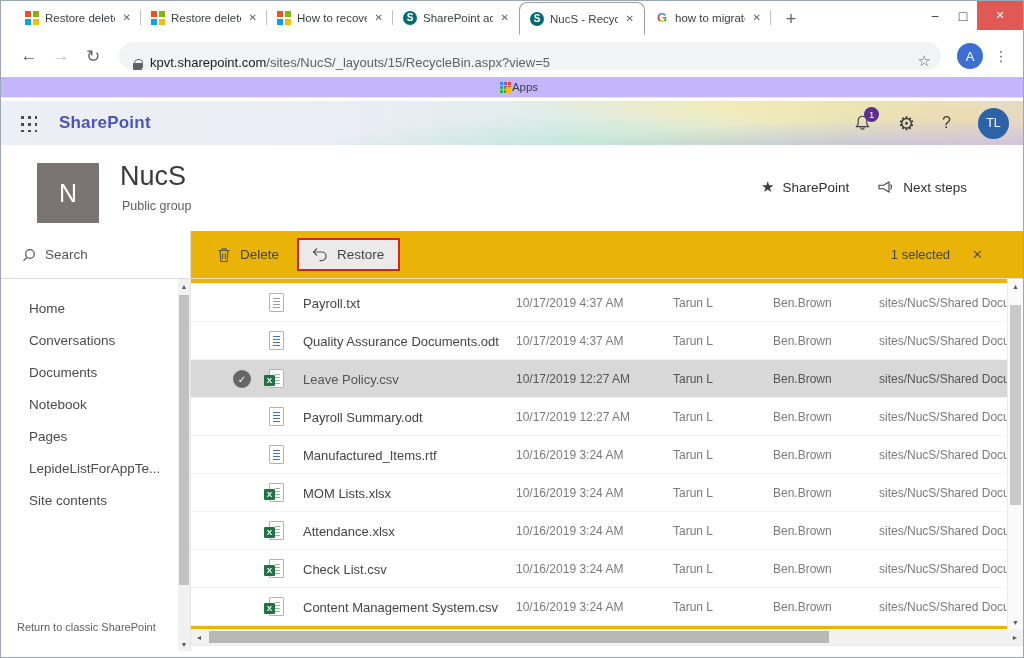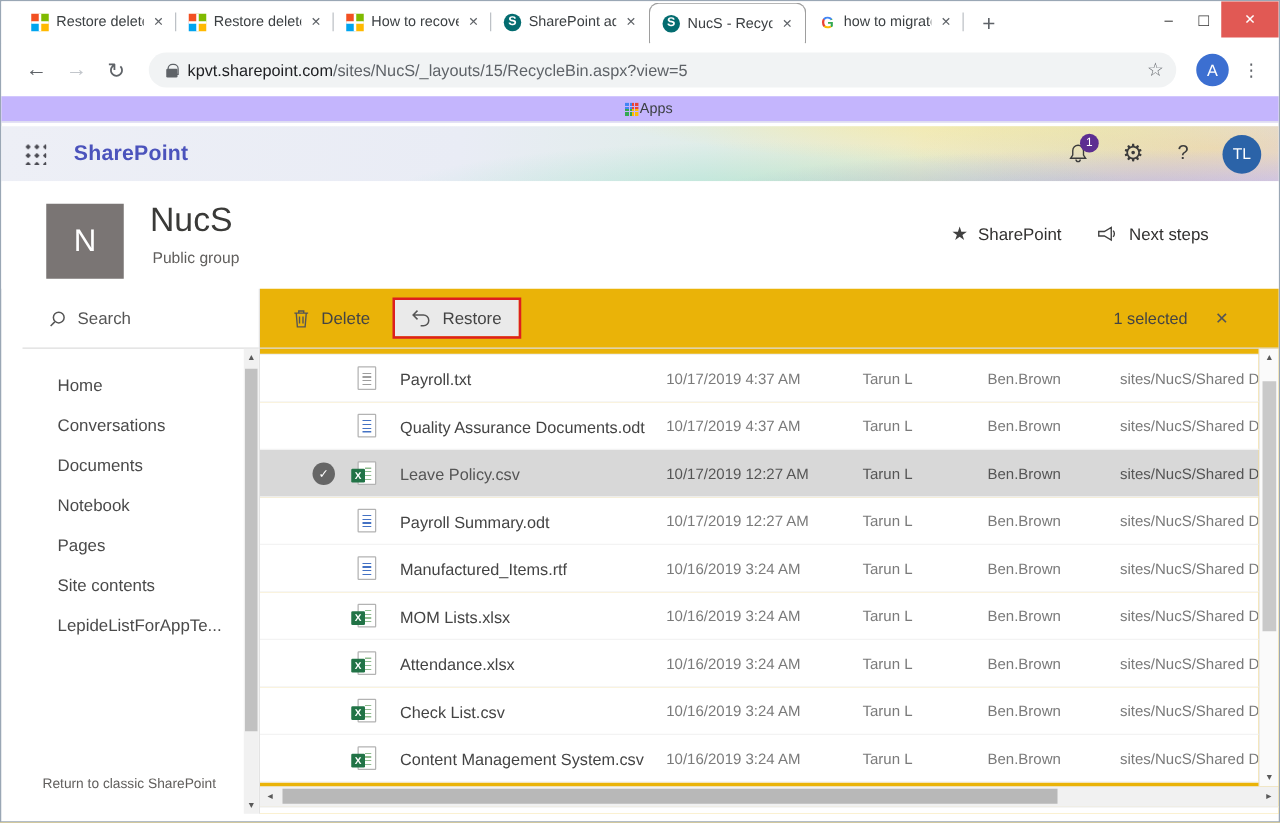--- a/index.html
+++ b/index.html
@@ -33,21 +33,21 @@
   .win-btn.max::before { content:"\25A1"; font-size:14px; }
   .win-btn.close { width:46px; background:#e15954; color:#fff; }
   .win-btn.close::before { content:"\2715"; font-size:11px; }
 
   
   .chrome-toolbar { position:absolute; top:34px; left:0; right:0; height:42px; background:#fff; display:flex; align-items:center; padding:0 12px 0 14px; gap:4px; }
   .nav-btn { width:28px; height:28px; display:flex; align-items:center; justify-content:center; font-size:17px; color:#5f6368; }
   .nav-btn.back::before { content:"\2190"; }
   .nav-btn.fwd::before { content:"\2192"; color:#c2c6cb; }
   .nav-btn.reload::before { content:"\21BB"; }
-  .omnibox { flex:1; height:28px; margin:0 8px; background:#f1f3f4; border-radius:14px; display:flex; align-items:center; padding:0 10px 0 14px; gap:8px; }
+  .omnibox { flex:1; height:28px; margin:0 8px; background:#f1f3f4; border-radius:14px; display:flex; align-items:flex-end; padding:0 10px 0 14px; gap:8px; }
   .lock-icon { width:9px; height:11px; position:relative; flex:0 0 9px; }
   .lock-icon::before { content:""; position:absolute; left:1px; top:0; width:7px; height:7px; border:1.5px solid #5f6368; border-radius:4px 4px 0 0; }
   .lock-icon::after { content:""; position:absolute; left:0; top:4px; width:9px; height:7px; background:#5f6368; border-radius:1px; }
   .url { font-size:13px; white-space:nowrap; overflow:hidden; flex:1; }
   .url .domain { color:#202124; }
   .url .path { color:#5f6368; }
   .star-icon { font-size:15px; color:#5f6368; }
   .star-icon::before { content:"\2606"; }
   .chrome-avatar { width:26px; height:26px; border-radius:50%; background:#3c6fd1; color:#fff; font-size:13px; display:flex; align-items:center; justify-content:center; margin-left:4px; }
   .menu-dots { width:20px; height:26px; display:flex; align-items:center; justify-content:center; color:#5f6368; font-size:14px; margin-left:4px; }
@@ -85,21 +85,21 @@
   .site-header { position:absolute; top:144px; left:0; right:0; height:86px; background:#fff; }
   .site-logo { position:absolute; left:36px; top:18px; width:62px; height:60px; background:#7a7574; color:#fff; font-size:25px; display:flex; align-items:center; justify-content:center; }
   .site-title { position:absolute; left:119px; top:16px; font-size:27px; font-weight:300; color:#3a3a38; }
   .site-subtitle { position:absolute; left:121px; top:54px; font-size:12.5px; color:#605e5c; }
   .site-actions { position:absolute; right:56px; top:33px; display:flex; gap:28px; font-size:13.5px; color:#323130; }
   .site-action { display:flex; align-items:center; gap:8px; }
   .star-filled { font-size:15px; color:#404040; }
   .star-filled::before { content:"\2605"; }
 
   
-  .content { position:absolute; top:230px; left:0; right:0; bottom:6px; display:flex;margin-left:17px; }
+  .content { position:absolute; top:230px; left:0; right:0; bottom:6px; display:flex; }
 
   
   .sidebar { width:190px; flex:0 0 190px; border-right:1px solid #e3e3e3; position:relative; background:#fff; }
   .search-row { height:48px; display:flex; align-items:center; gap:9px; padding-left:21px; border-bottom:1px solid #ddd; }
   .search-input { border:none; outline:none; font-size:13.5px; color:#444; width:110px; font-family:"Liberation Sans",sans-serif; }
   .search-input::placeholder { color:#555; }
   .nav-area { position:absolute; top:48px; left:0; right:0; bottom:0; padding-top:14px; }
   .nav-item { position:relative; margin:0 14px 0 14px; height:32px; line-height:32px; padding-left:14px; font-size:13.5px; color:#4a4a4a; white-space:nowrap; }
   .nav-item.selected { background:#f2f2f2; color:#6a6a6a; outline:2px solid #dd1f1f; outline-offset:0px; margin-right:13px; }
   .nav-item.selected::before { content:""; position:absolute; left:-7px; top:-3px; bottom:-3px; width:3px; background:#4c4a48; }
@@ -275,24 +275,24 @@
           <div class="nav-item">
     <span>Documents</span>
   </div>
           <div class="nav-item">
     <span>Notebook</span>
   </div>
           <div class="nav-item">
     <span>Pages</span>
   </div>
           <div class="nav-item">
+    <span>LepideListForAppTe...</span>
+  </div>
+          <div class="nav-item">
     <span>Site contents</span>
-  </div>
-          <div class="nav-item">
-    <span>LepideListForAppTe...</span>
   </div>
         </div>
       <div class="sidebar-footer">Return to classic SharePoint</div>
       <div class="side-scroll">
         <div class="arrow up"></div>
         <div class="thumb"></div>
         <div class="arrow down"></div>
       </div>
     </div>
 

